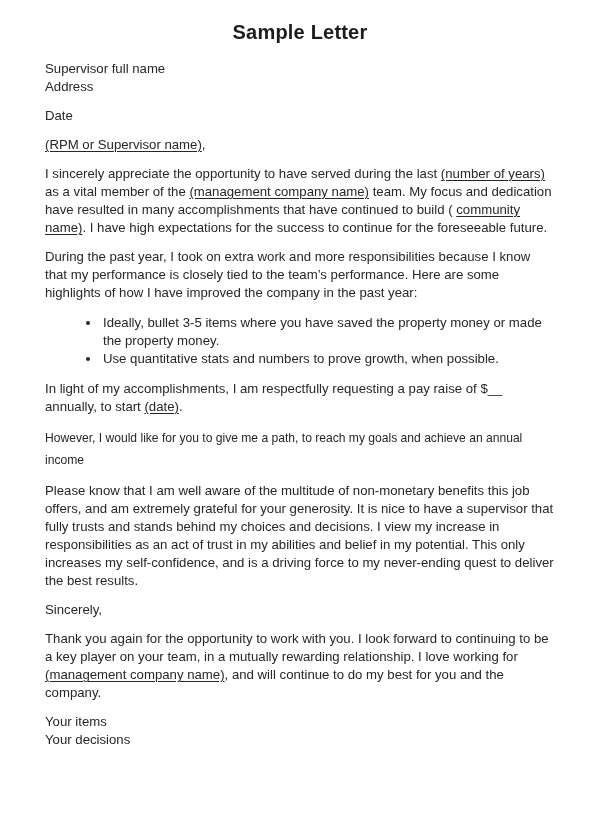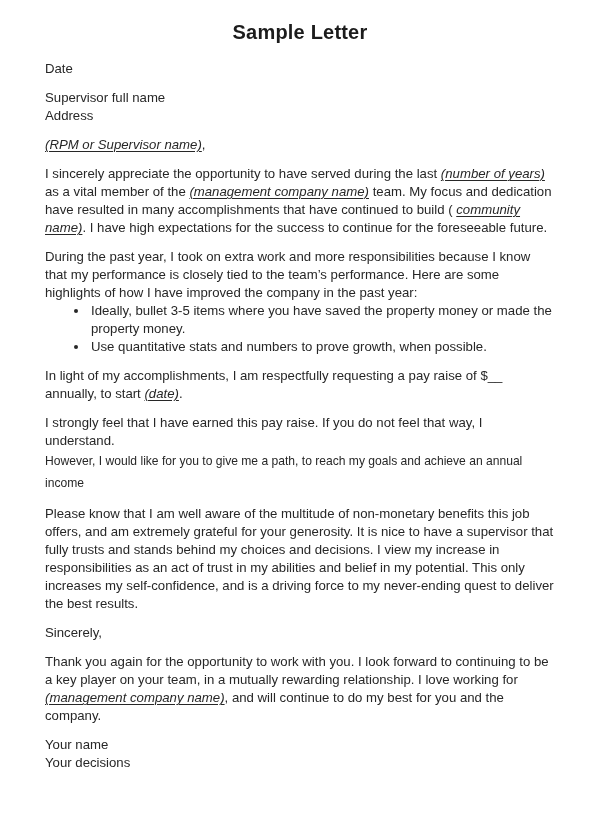--- a/index.html
+++ b/index.html
@@ -28,73 +28,71 @@
     margin: 6px 0 16px 0;
     letter-spacing: 0.2px;
   }
   .block, p.block {
     margin: 0 0 11px 0;
   }
   .u {
     text-decoration: underline;
     text-decoration-thickness: 1px;
     text-underline-offset: 2px;
-    font-style: italic;
   }
   .small {
     font-size: 12.1px;
     line-height: 22px;
   }
   ul.bullets {
-    margin: 0;
+    margin: 12px;
     padding-left: 44px;
     list-style-type: disc;
   }
   ul.bullets li {
     padding-left: 2px;
   }
 </style>
 </head>
 <body>
 
 <div class="page">
 
   <h1 class="title">Sample Letter</h1>
 
-  <div class="block">Date</div>
-
   <div class="block">
     <div>Supervisor full name</div>
     <div>Address</div>
   </div>
+
+  <div class="block">Date</div>
 
   <p class="block"><span class="u">(RPM or Supervisor name)</span><span>,</span></p>
 
   <p class="block"><span>I sincerely appreciate the opportunity to have served during the last </span><span class="u">(number of years)</span><span> as a vital member of the </span><span class="u">(management company name)</span><span> team. My focus and dedication have resulted in many accomplishments that have continued to build ( </span><span class="u">community name)</span><span>. I have high expectations for the success to continue for the foreseeable future.</span></p>
 
   <div class="block">
     <div>During the past year, I took on extra work and more responsibilities because I know that my performance is closely tied to the team’s performance. Here are some highlights of how I have improved the company in the past year:</div>
     <ul class="bullets">
       <li>Ideally, bullet 3-5 items where you have saved the property money or made the property money.</li>
       <li>Use quantitative stats and numbers to prove growth, when possible.</li>
     </ul>
   </div>
 
   <p class="block"><span>In light of my accomplishments, I am respectfully requesting a pay raise of $__ annually, to start </span><span class="u">(date)</span><span>.</span></p>
 
   <div class="block">
-    <div>I strongly feel that I have earned this pay raise. If you do not feel that way, I understand.</div>
     <div class="small">However, I would like for you to give me a path, to reach my goals and achieve an annual income</div>
   </div>
 
 
   <p class="block">Please know that I am well aware of the multitude of non-monetary benefits this job offers, and am extremely grateful for your generosity. It is nice to have a supervisor that fully trusts and stands behind my choices and decisions. I view my increase in responsibilities as an act of trust in my abilities and belief in my potential. This only increases my self-confidence, and is a driving force to my never-ending quest to deliver the best results.</p>
 
   <p class="block">Sincerely,</p>
 
   <p class="block"><span>Thank you again for the opportunity to work with you. I look forward to continuing to be a key player on your team, in a mutually rewarding relationship. I love working for </span><span class="u">(management company name)</span><span>, and will continue to do my best for you and the company.</span></p>
 
   <div class="block">
-    <div>Your name</div>
+    <div>Your items</div>
     <div>Your decisions</div>
   </div>
 
 </div>
 
 </body></html>

